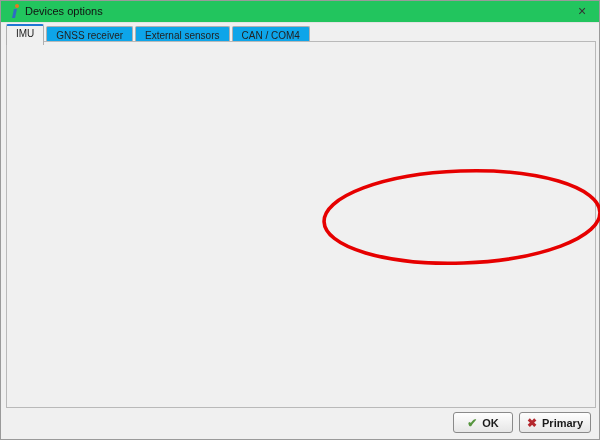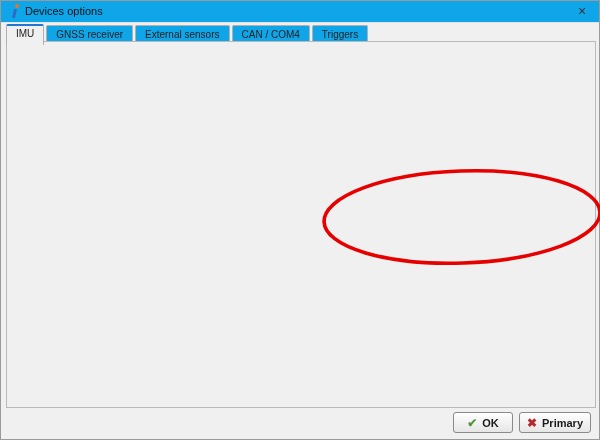--- a/index.html
+++ b/index.html
@@ -1,29 +1,29 @@
 <!DOCTYPE html>
 <html><head>
 <meta charset="utf-8">
 <style>
   html,body{margin:0;padding:0;}
   body{width:600px;height:440px;position:relative;overflow:hidden;
        font-family:"Liberation Sans",sans-serif;font-size:10px;color:#1a1a1a;
        background:#f0f0f0;}
   .dialog{position:absolute;inset:0;border:1px solid #9a9a9a;box-sizing:border-box;background:#f0f0f0;}
   
-  .titlebar{position:absolute;left:0;top:0;right:0;height:21px;background:#0ea5e9;border-bottom:1px solid #e3e3e3;}
+  .titlebar{position:absolute;left:0;top:0;right:0;height:21px;background:#22c55e;border-bottom:1px solid #e3e3e3;}
   .title-text{position:absolute;left:24px;top:4px;font-size:11px;color:#111;}
   .logo{position:absolute;left:8px;top:3px;width:12px;height:14px;}
   .logo .bar{position:absolute;left:4px;top:5px;width:3px;height:9px;background:#2e6bc4;transform:skewX(-12deg);}
   .logo .dot{position:absolute;left:6px;top:0;width:4px;height:4px;background:#e87722;border-radius:50%;}
   .closebtn{position:absolute;right:0;top:0;width:34px;height:21px;text-align:center;line-height:20px;
             font-size:14px;color:#333;cursor:default;}
   
-  .tabbar{position:absolute;left:5px;top:22px;display:flex;align-items:center;}
+  .tabbar{position:absolute;left:5px;top:22px;display:flex;align-items:flex-end;}
   .tab{background:#0ea5e9;border:1px solid #b0b0b0;border-bottom:none;padding:3px 9px 3px 9px;
        margin-right:2px;border-radius:2px 2px 0 0;color:#222;position:relative;top:1px;height:12px;line-height:12px;}
   .tab.selected{background:#f0f0f0;border-top:2px solid #1e77d3;padding-top:2px;height:14px;z-index:3;}
   .pane{position:absolute;left:5px;top:40px;width:590px;height:367px;border:1px solid #b9b9b9;
         box-sizing:border-box;background:#f0f0f0;z-index:1;}
   
   .lbl{font-weight:bold;white-space:nowrap;}
   .field{height:14px;background:#fff;border:1px solid #a6a6a6;border-radius:2px;display:flex;
          align-items:center;box-sizing:border-box;overflow:hidden;}
   .field .val{flex:1;padding:0 3px;white-space:nowrap;color:#1a1a1a;}
@@ -75,21 +75,20 @@
       </span>
     <span class="title-text">Devices options</span>
     <span class="closebtn">×</span>
   </div>
 
   <div class="tabbar">
     <span class="tab selected">IMU</span>
     <span class="tab">GNSS receiver</span>
     <span class="tab">External sensors</span>
     <span class="tab">CAN / COM4</span>
-    <span class="tab">Triggers</span>
   </div>
 
   <div class="pane"></div>
 
   <div class="left-form">
     <div class="frow">
       <span class="lbl">IMU type</span>
       <span class="field w-full">
         <span class="val dim">IMU1A</span>
         <span class="spin">

